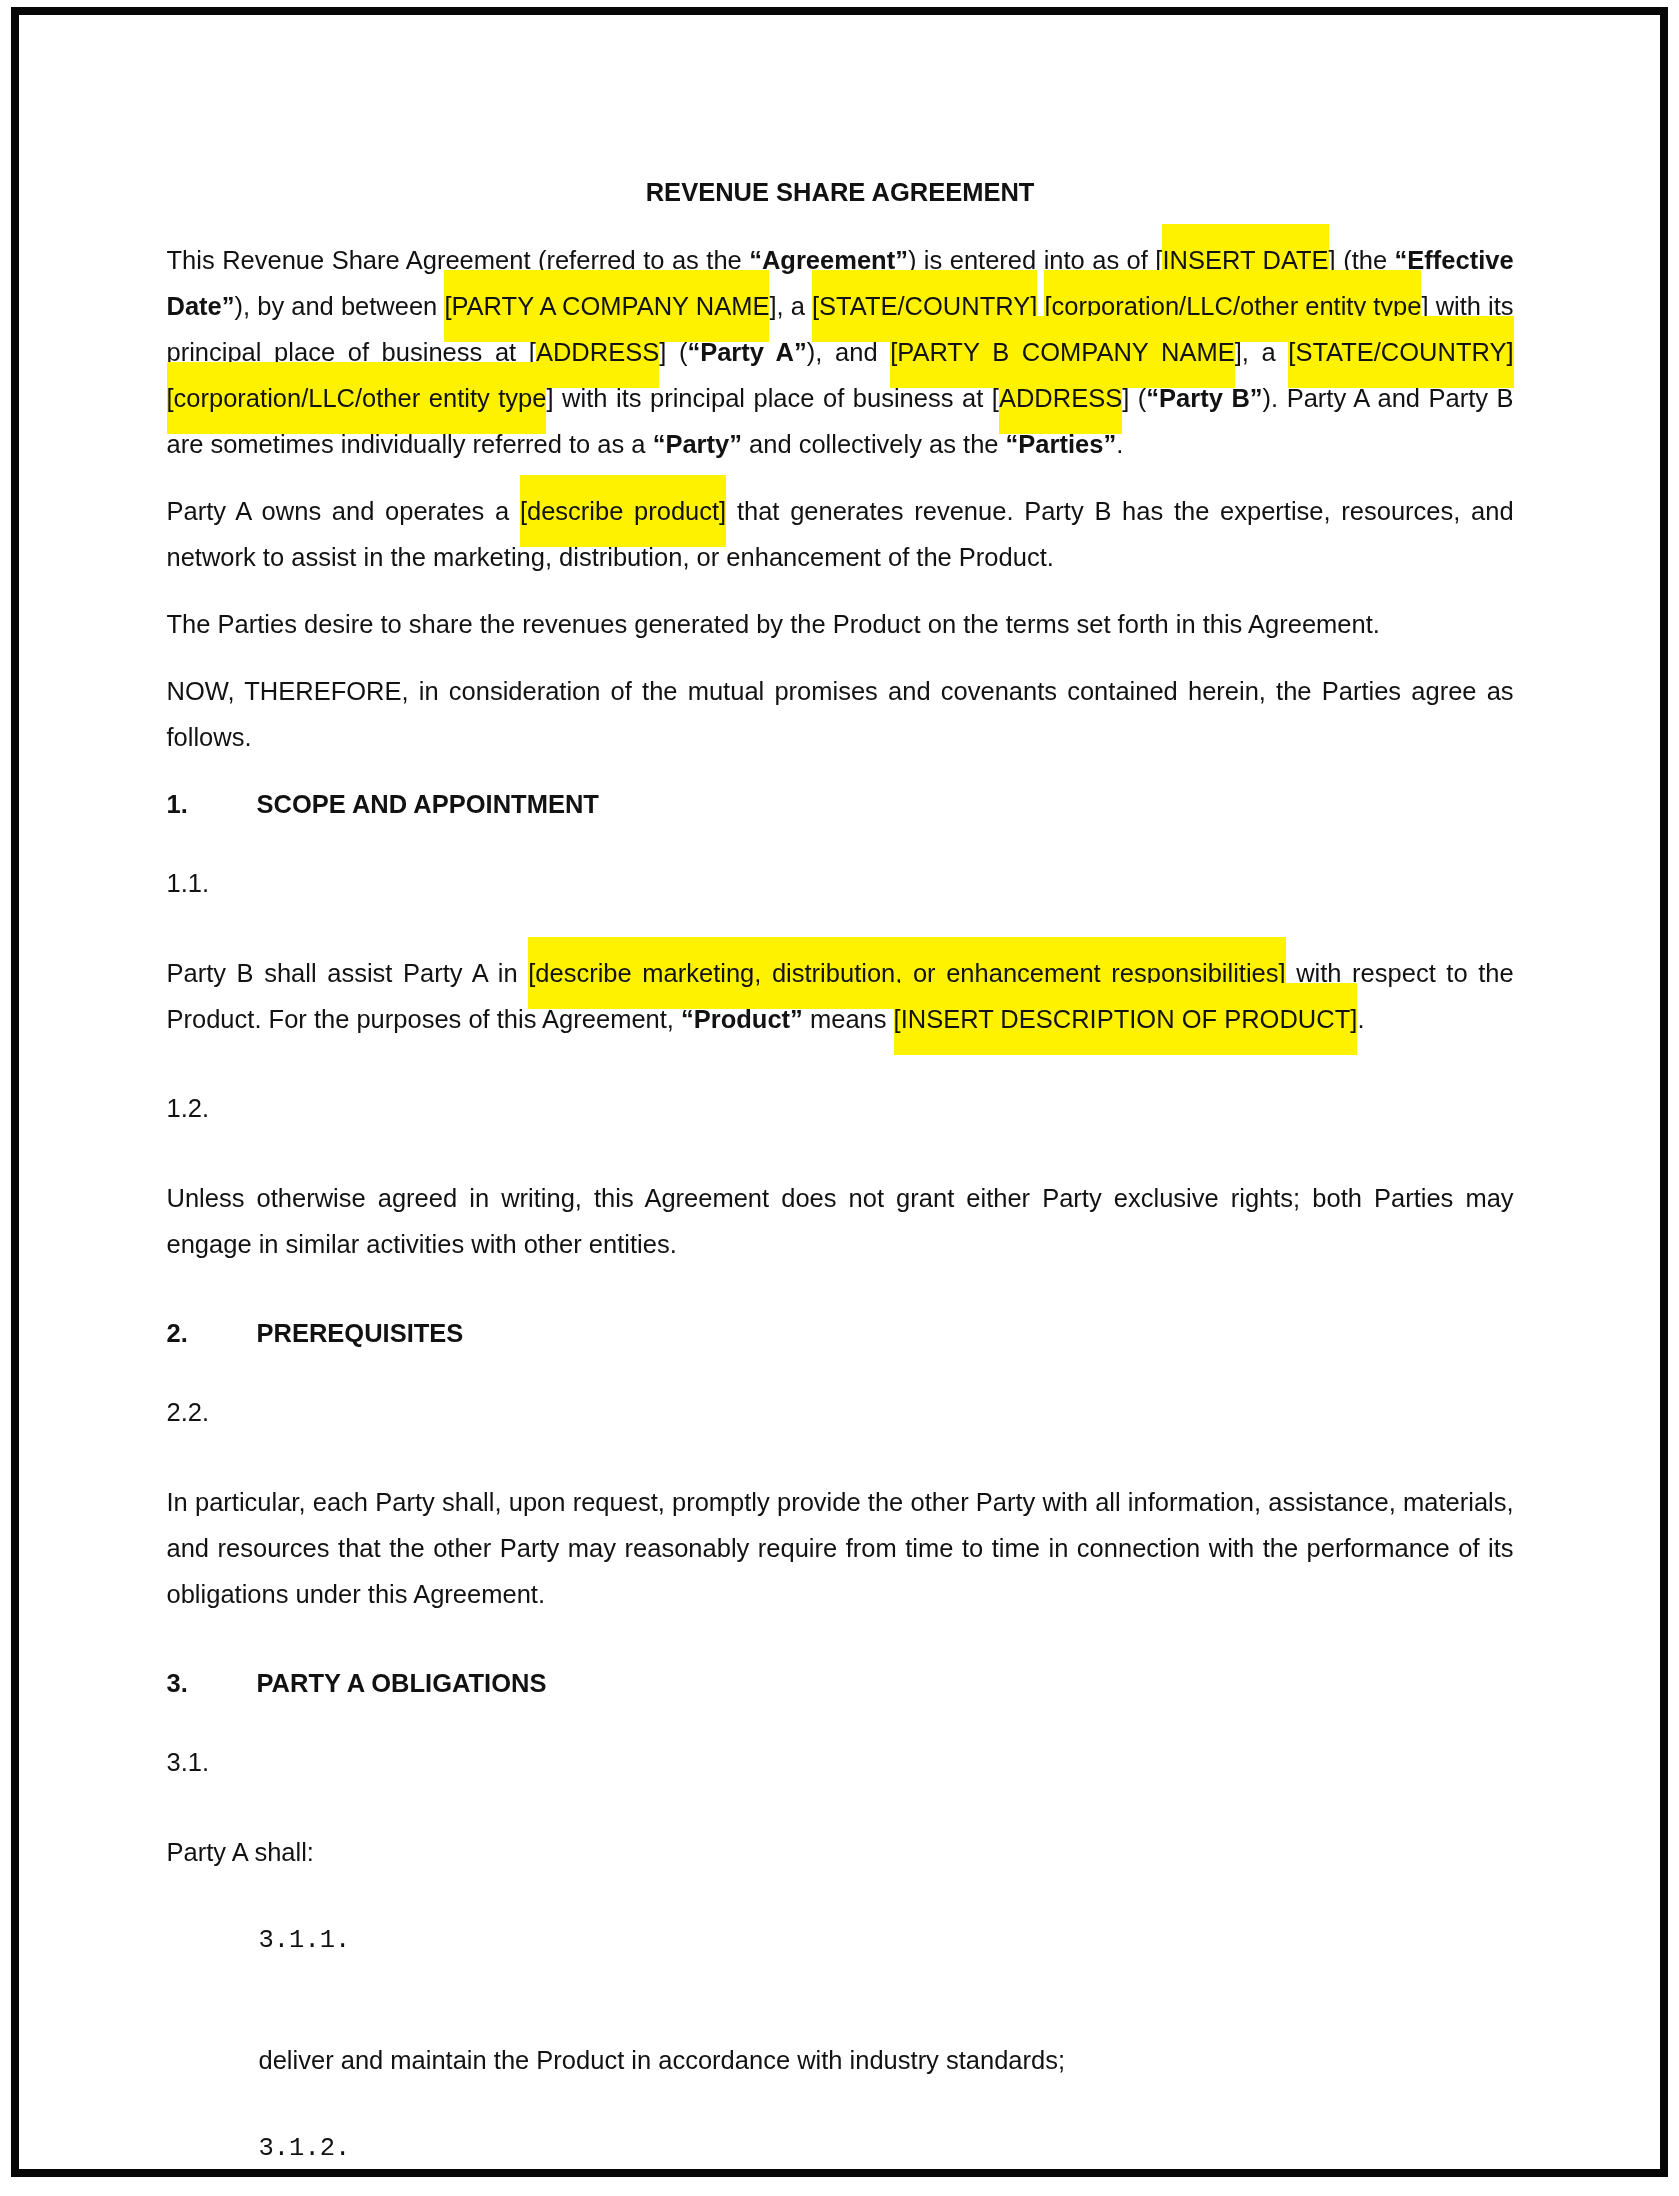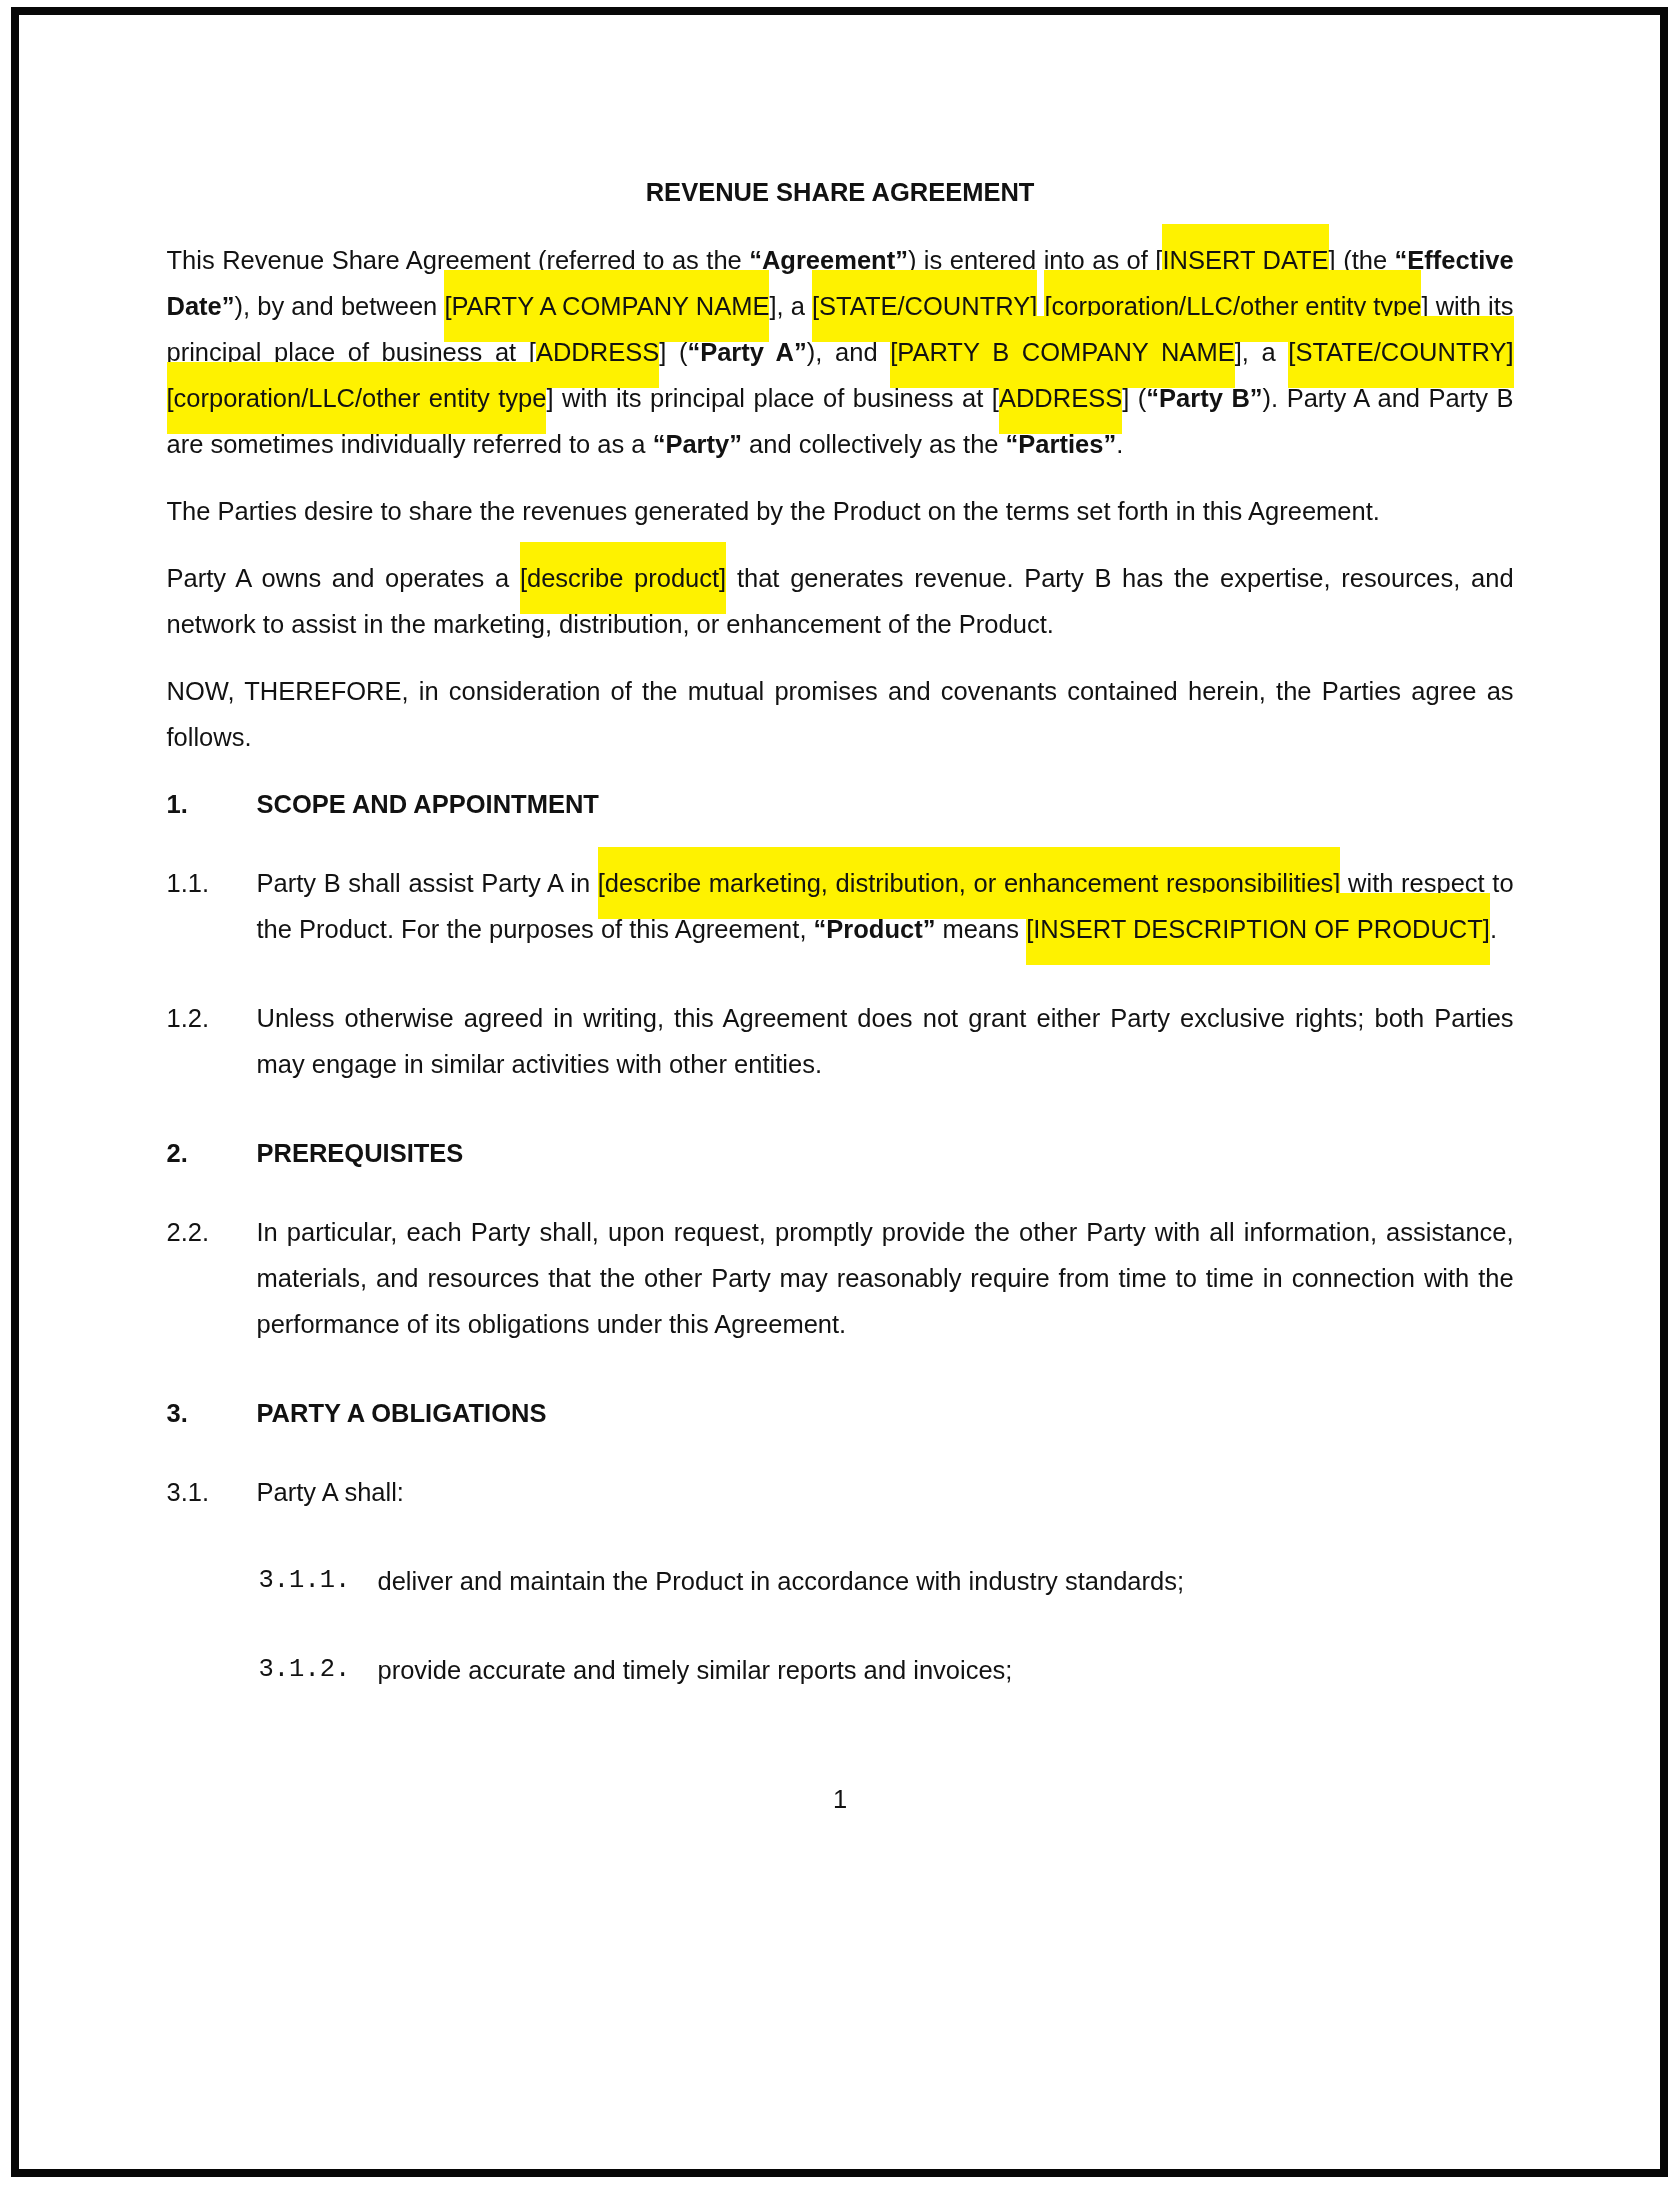--- a/index.html
+++ b/index.html
@@ -45,20 +45,21 @@
     display: flex;
     font-weight: bold;
     margin: 0 0 33px 0;
   }
   .heading .num {
     flex: 0 0 90px;
   }
   .clause {
     display: flex;
     margin: 0 0 43px 0;
+    flex-direction: column;
   }
   .clause .num {
     flex: 0 0 90px;
   }
   .clause .body {
     flex: 1;
     text-align: justify;
   }
   .clause.sub {
     margin-left: 92px;
@@ -81,23 +82,23 @@
 <body>
 
 <div class="page">
   <div class="frame">
     <div class="content">
 
       <div class="doc-title">REVENUE SHARE AGREEMENT</div>
 
       <p class="para"><span>This Revenue Share Agreement (referred to as the </span><span class="b">“Agreement”</span><span>) is entered into as of [</span><span class="hl">INSERT DATE</span><span>] (the </span><span class="b">“Effective Date”</span><span>), by and between </span><span class="hl">[PARTY A COMPANY NAME</span><span>], a </span><span class="hl">[STATE/COUNTRY]</span><span> </span><span class="hl">[corporation/LLC/other entity type</span><span>] with its principal place of business at [</span><span class="hl">ADDRESS</span><span>] (</span><span class="b">“Party A”</span><span>), and </span><span class="hl">[PARTY B COMPANY NAME</span><span>], a </span><span class="hl">[STATE/COUNTRY]</span><span> </span><span class="hl">[corporation/LLC/other entity type</span><span>] with its principal place of business at [</span><span class="hl">ADDRESS</span><span>] (</span><span class="b">“Party B”</span><span>). Party A and Party B are sometimes individually referred to as a </span><span class="b">“Party”</span><span> and collectively as the </span><span class="b">“Parties”</span><span>.</span></p>
 
+      <p class="para"><span>Party A owns and operates a </span><span class="hl">[describe product]</span><span> that generates revenue. Party B has the expertise, resources, and network to assist in the marketing, distribution, or enhancement of the Product.</span></p>
+
       <p class="para"><span>The Parties desire to share the revenues generated by the Product on the terms set forth in this Agreement.</span></p>
-
-      <p class="para"><span>Party A owns and operates a </span><span class="hl">[describe product]</span><span> that generates revenue. Party B has the expertise, resources, and network to assist in the marketing, distribution, or enhancement of the Product.</span></p>
 
       <p class="para"><span>NOW, THEREFORE, in consideration of the mutual promises and covenants contained herein, the Parties agree as follows.</span></p>
 
       <div class="heading">
         <span class="num">1.</span>
         <span class="label">SCOPE AND APPOINTMENT</span>
       </div>
 
       <div class="clause">
         <span class="num">1.1.</span>

